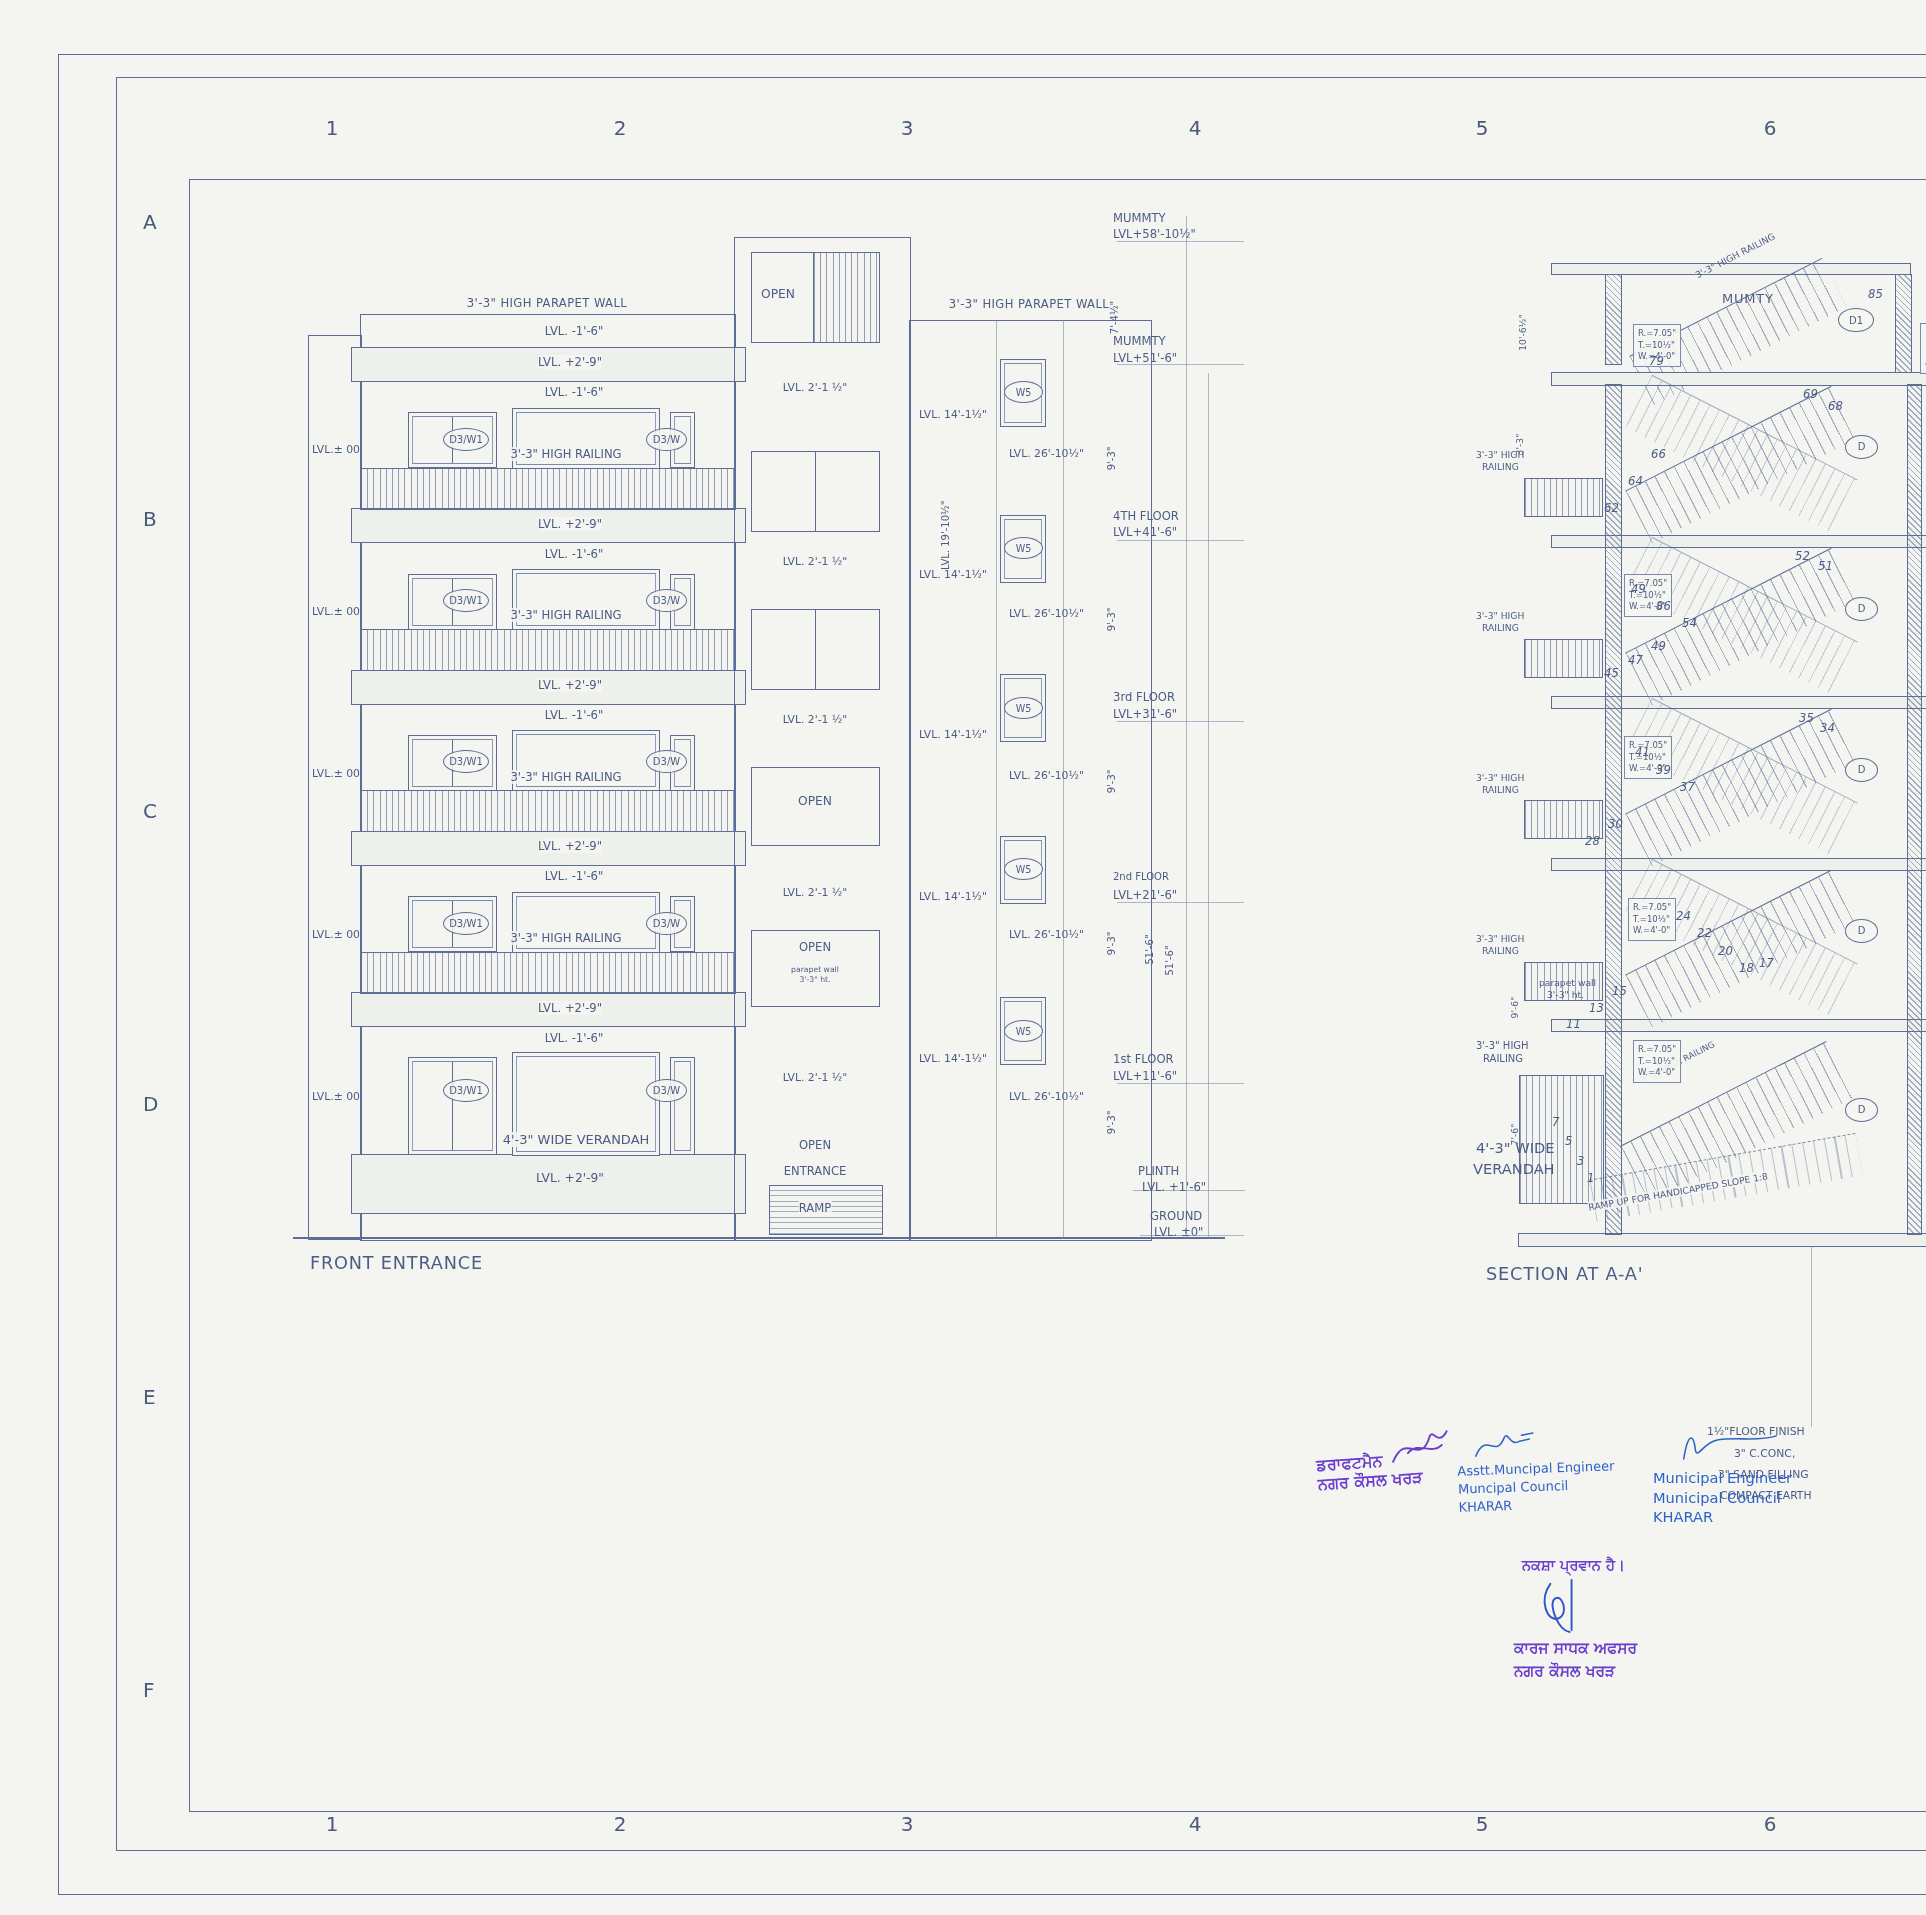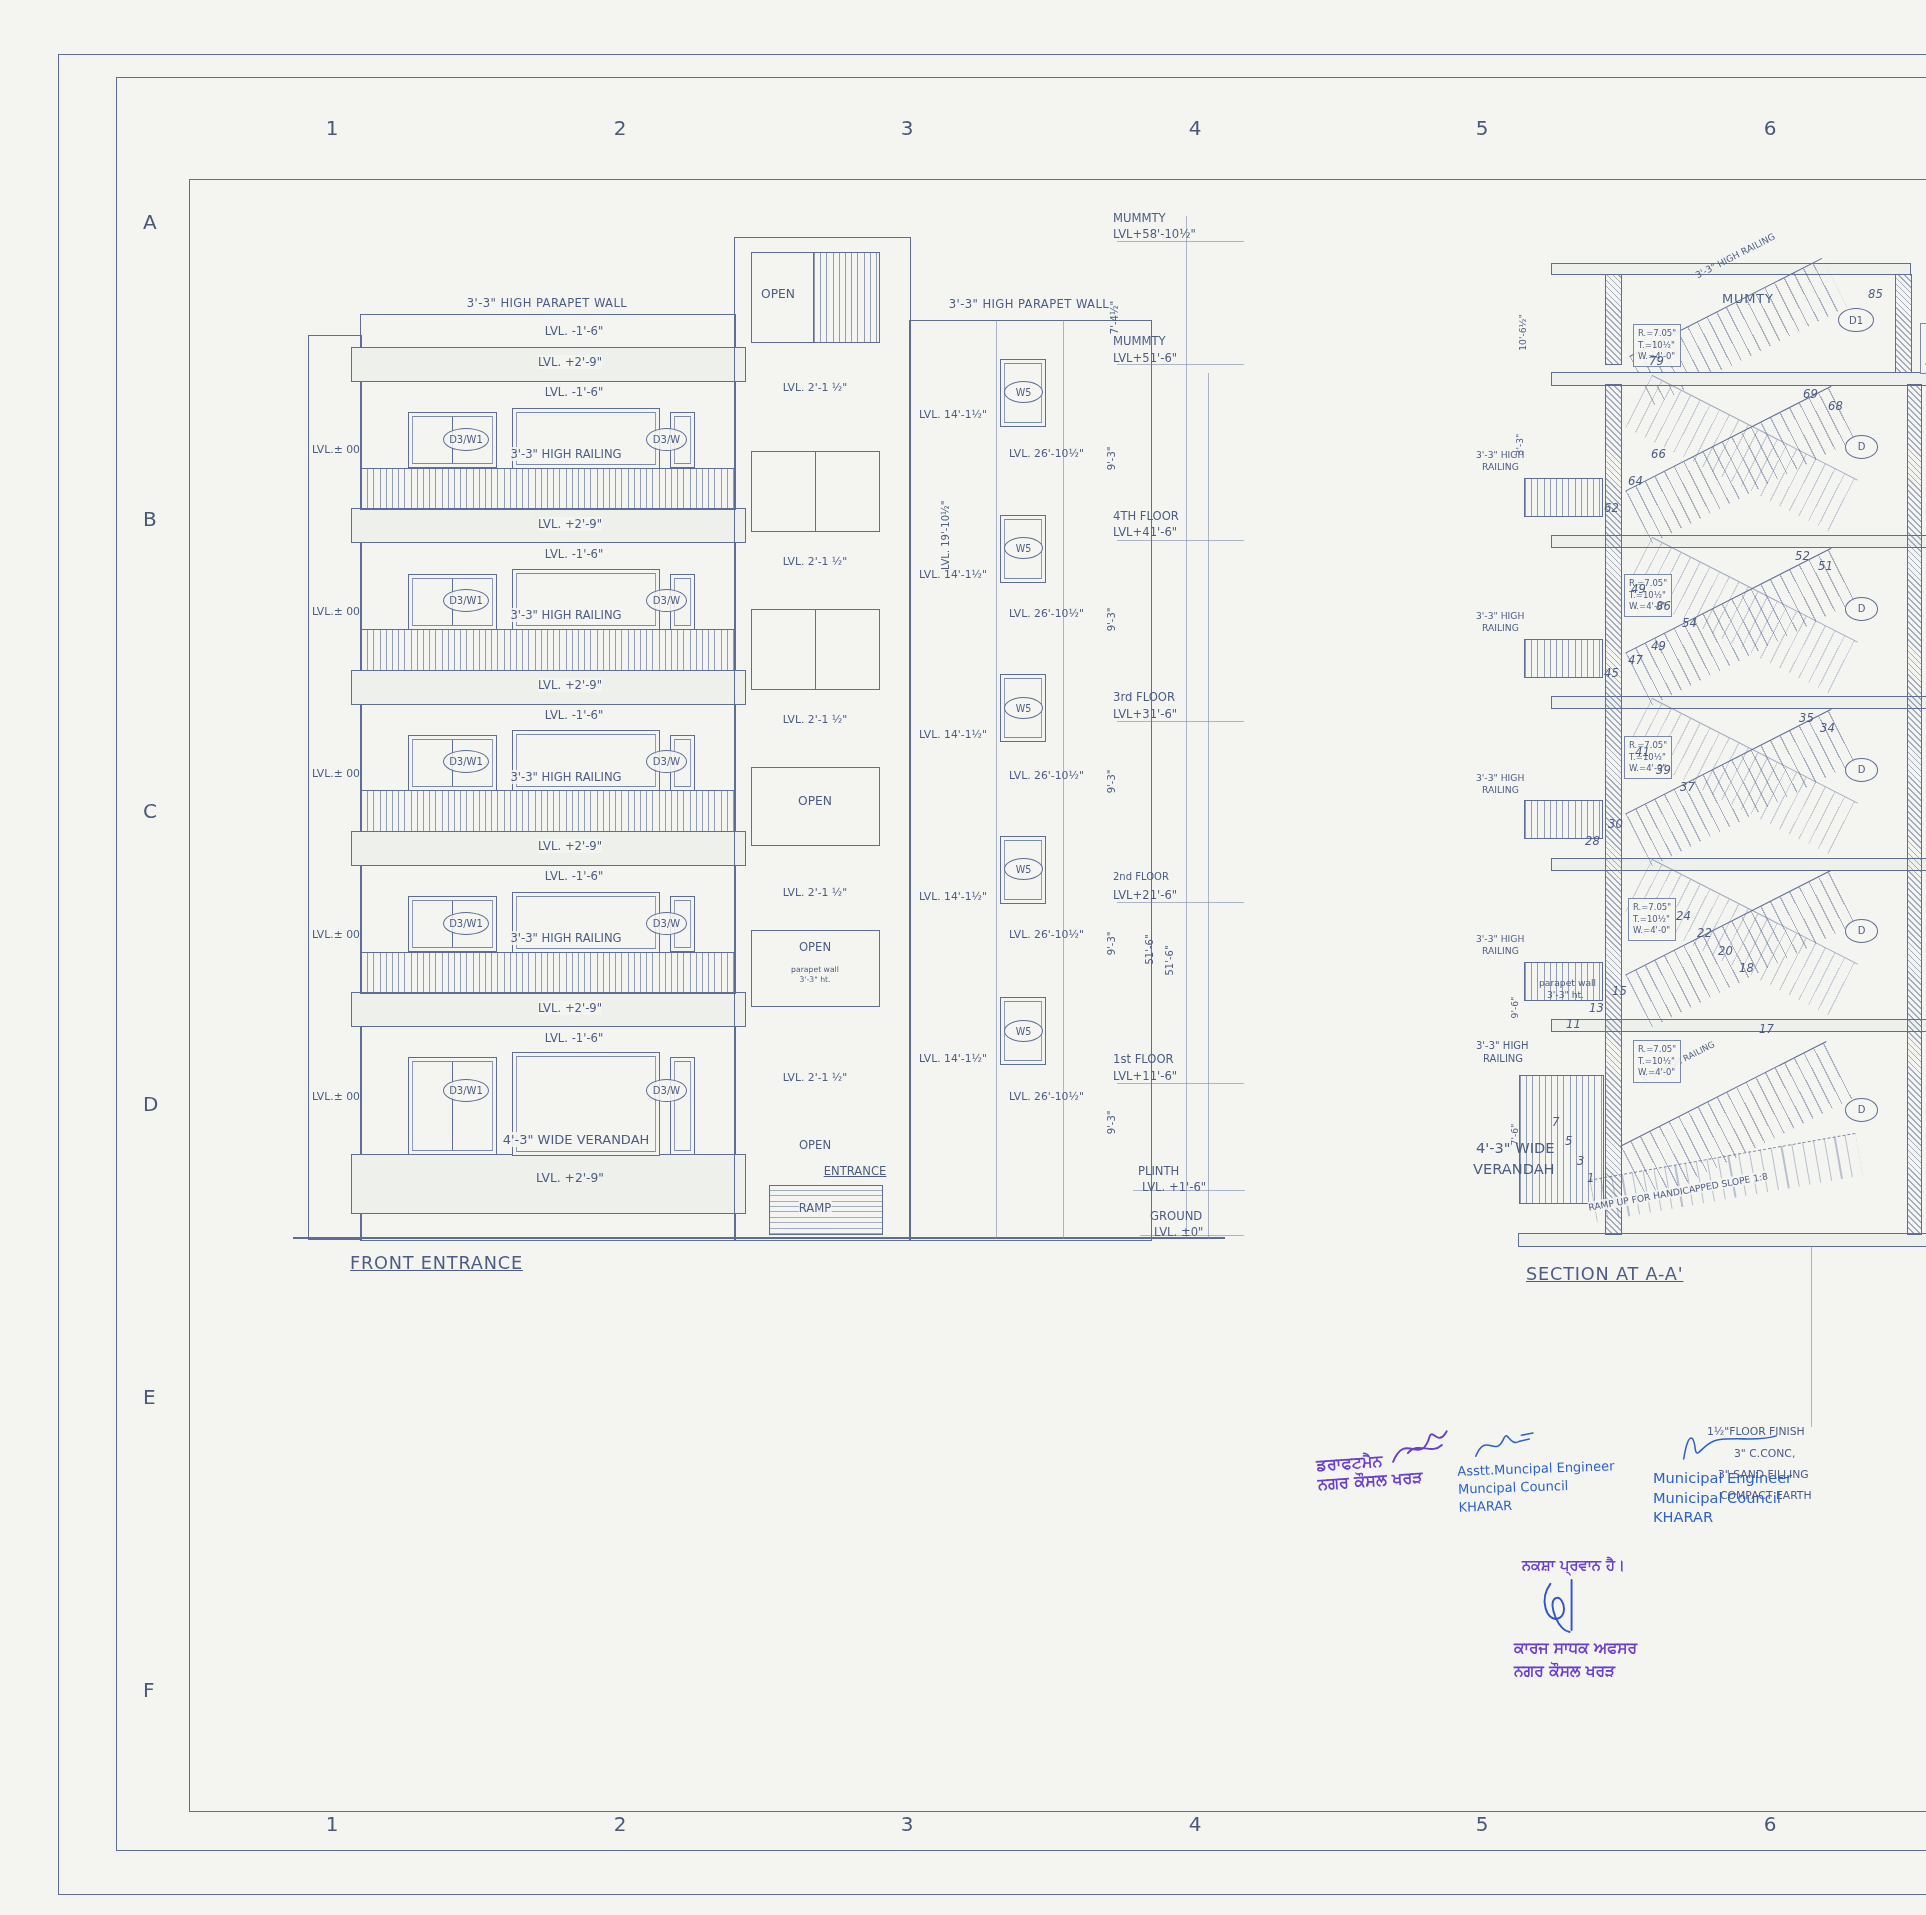--- a/index.html
+++ b/index.html
@@ -10,21 +10,21 @@
     --stampblue:#2f62c9;
     --stamppurple:#6a3fd0;
     --lightblue:#74b1e4;
   }
   html,body{margin:0;padding:0;background:#e8e9e5;}
   #sheet{position:relative;width:2771px;height:1916px;background:var(--paper);overflow:hidden;
          font-family:"DejaVu Sans",sans-serif;color:var(--txt);}
   .abs{position:absolute;}
   .t{position:absolute;white-space:nowrap;color:var(--txt);font-family:"DejaVu Sans",sans-serif;}
   .ctr{transform:translateX(-50%);}
-  .und{text-decoration:underline;margin-left:40px;}
+  .und{}
   .box{position:absolute;border:1.2px solid var(--ink);}
   .line{position:absolute;background:var(--ink);}
   .faintline{position:absolute;background:var(--ink2);opacity:.6;}
   .slab{position:absolute;border:1.2px solid var(--ink);
         background-image:radial-gradient(circle,rgba(94,109,149,.5) 0.5px,transparent 0.6px);
         background-size:3.5px 3.5px;background-color:#eef0ec;}
   .hatchv{position:absolute;border:0.8px solid var(--ink);
         background:repeating-linear-gradient(90deg,rgba(94,109,149,.65) 0 1px,transparent 1px 6.2px);}
   .hatchd{position:absolute;border:0.8px solid var(--ink);
         background:repeating-linear-gradient(45deg,rgba(94,109,149,.55) 0 1.2px,transparent 1.2px 4.2px);}
@@ -366,21 +366,21 @@
   <i class="sn" style="left:1656px;top:763px;">39</i>
   <i class="sn" style="left:1680px;top:780px;">37</i>
   <i class="sn" style="left:1799px;top:711px;">35</i>
   <i class="sn" style="left:1820px;top:721px;">34</i>
   <i class="sn" style="left:1608px;top:817px;">30</i>
   <i class="sn" style="left:1585px;top:834px;">28</i>
   <i class="sn" style="left:1676px;top:909px;">24</i>
   <i class="sn" style="left:1697px;top:926px;text-align:right;">22</i>
   <i class="sn" style="left:1718px;top:944px;">20</i>
   <i class="sn" style="left:1739px;top:961px;">18</i>
-  <i class="sn" style="left:1759px;top:1022px;text-align:center;">17</i>
+  <i class="sn" style="left:1759px;top:956px;text-align:center;">17</i>
   <i class="sn" style="left:1612px;top:984px;">15</i>
   <i class="sn" style="left:1589px;top:1001px;">13</i>
   <i class="sn" style="left:1566px;top:1017px;">11</i>
   <i class="sn" style="left:1552px;top:1115px;">7</i>
   <i class="sn" style="left:1565px;top:1134px;">5</i>
   <i class="sn" style="left:1577px;top:1154px;">3</i>
   <i class="sn" style="left:1587px;top:1171px;">1</i>
 
   <div class="t" style="left:1476px;top:1139px;font-size:14.6px;">4'-3" WIDE</div>
   <div class="t" style="left:1473px;top:1160px;font-size:14.6px;">VERANDAH</div>

